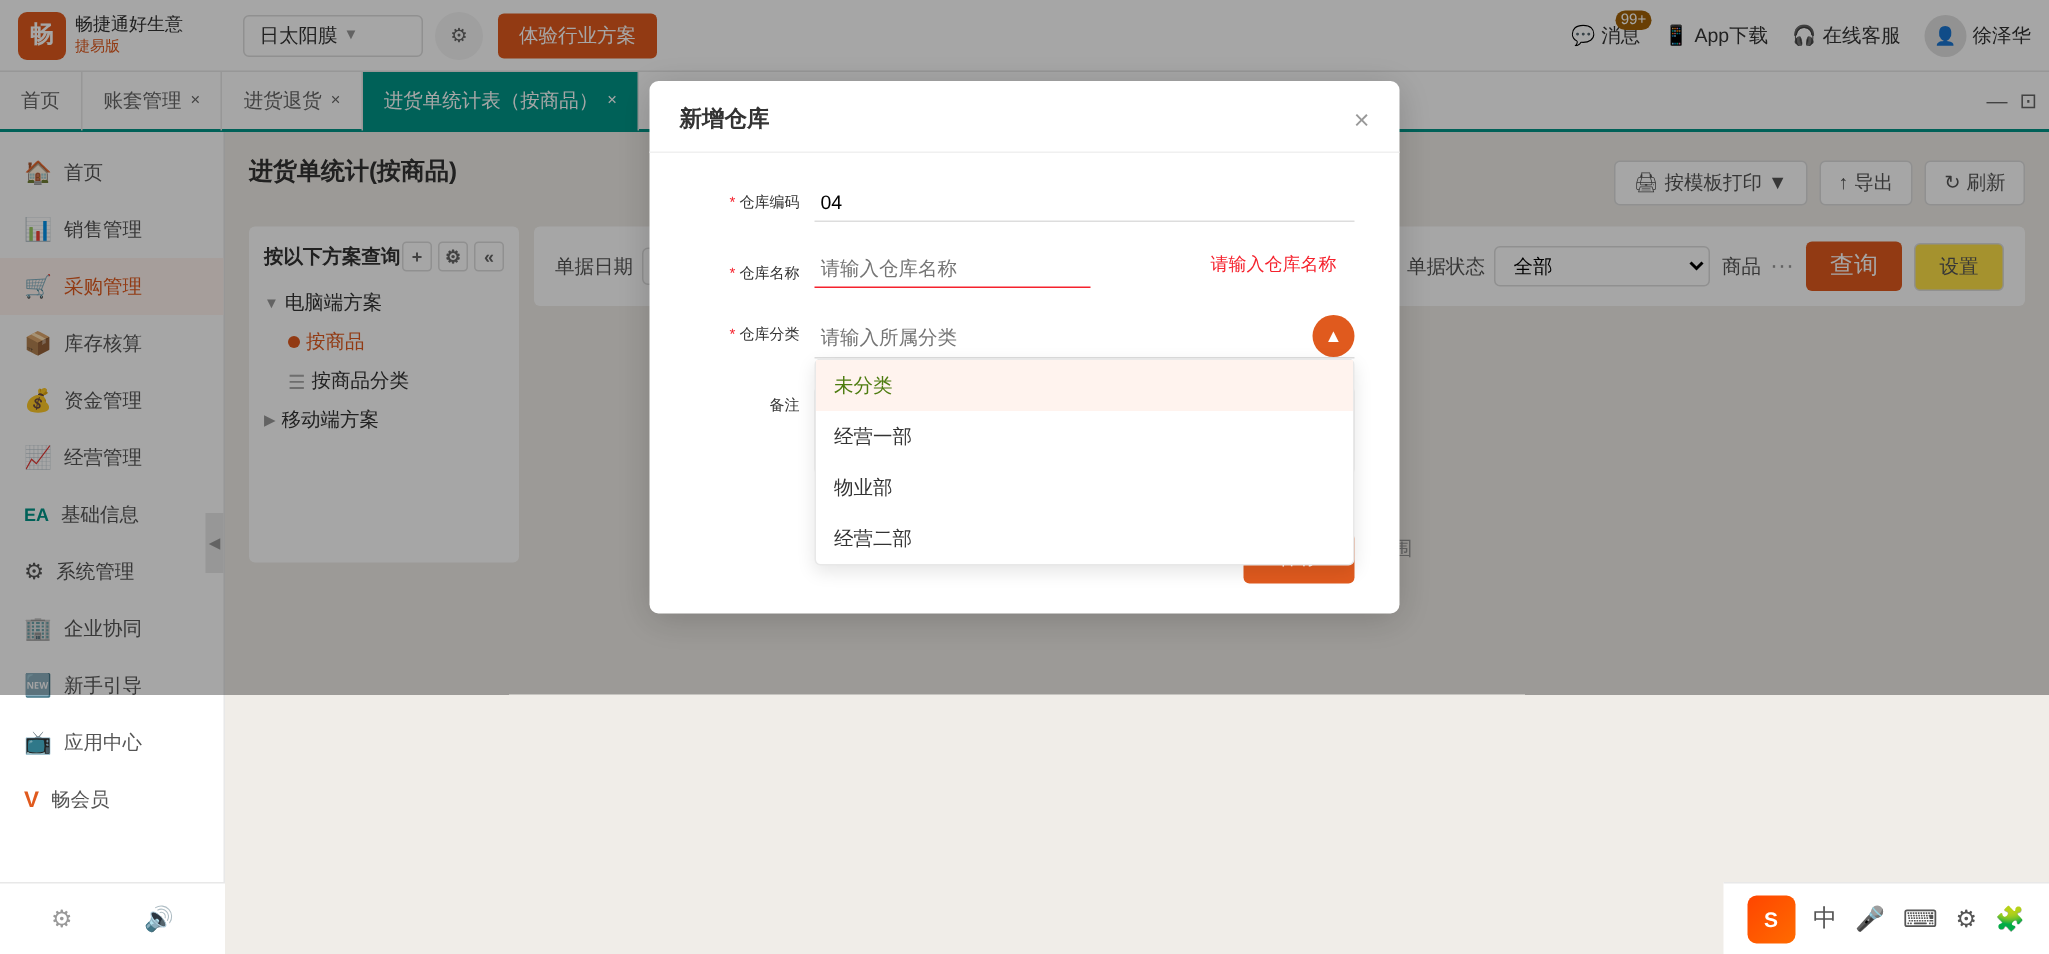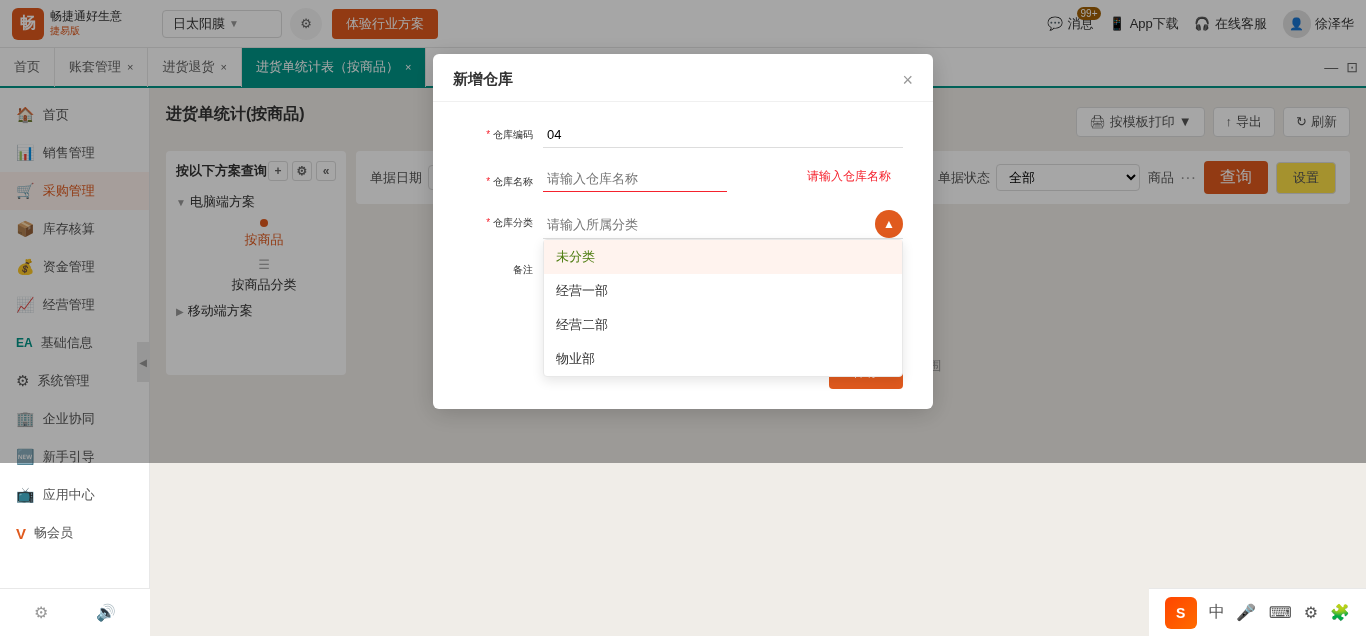--- a/index.html
+++ b/index.html
@@ -174,21 +174,21 @@
       width: 20px; height: 20px;
       border: 1px solid #ddd; border-radius: 3px;
       display: flex; align-items: center; justify-content: center;
       cursor: pointer; font-size: 12px; color: #666;
     }
     .tree-item {
       display: flex; align-items: center; gap: 4px;
       padding: 4px 0; cursor: pointer; font-size: 13px; color: #333;
     }
     .tree-item.active { color: #e05a1e; }
-    .tree-item.sub { padding-left: 16px; flex-direction: column; }
+    .tree-item.sub { padding-left: 16px; }
     .tree-item .dot { width: 8px; height: 8px; border-radius: 50%; background: #e05a1e; display: inline-block; }
     .tree-toggle { font-size: 10px; color: #999; }
 
     
     .content-right { flex: 1; }
     .filter-item { display: flex; align-items: center; gap: 6px; font-size: 13px; color: #555; }
     .filter-input {
       border: 1px solid #ddd; border-radius: 4px; padding: 4px 8px;
       font-size: 13px; width: 140px;
     }
@@ -560,22 +560,22 @@
       <div class="form-row">
         <label class="form-label required">仓库分类</label>
         <div class="dropdown-wrapper">
           <div class="dropdown-input-row">
             <input class="dropdown-input" placeholder="请输入所属分类" style="">
             <div class="dropdown-arrow-btn">▲</div>
           </div>
           <div class="dropdown-list">
             <div class="dropdown-item selected">未分类</div>
             <div class="dropdown-item">经营一部</div>
+            <div class="dropdown-item">物业部</div>
             <div class="dropdown-item">经营二部</div>
-            <div class="dropdown-item">物业部</div>
           </div>
         </div>
       </div>
 
       <div class="form-row">
         <label class="form-label">备注</label>
         <textarea class="form-textarea" style=""></textarea>
       </div>
     </div>
     <div class="modal-footer">

